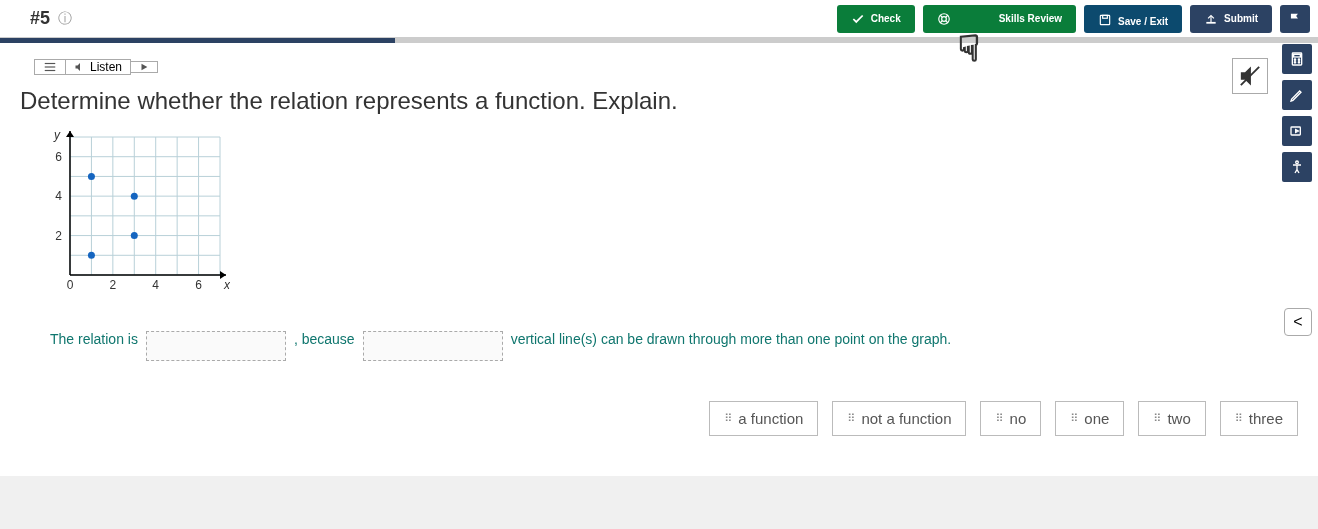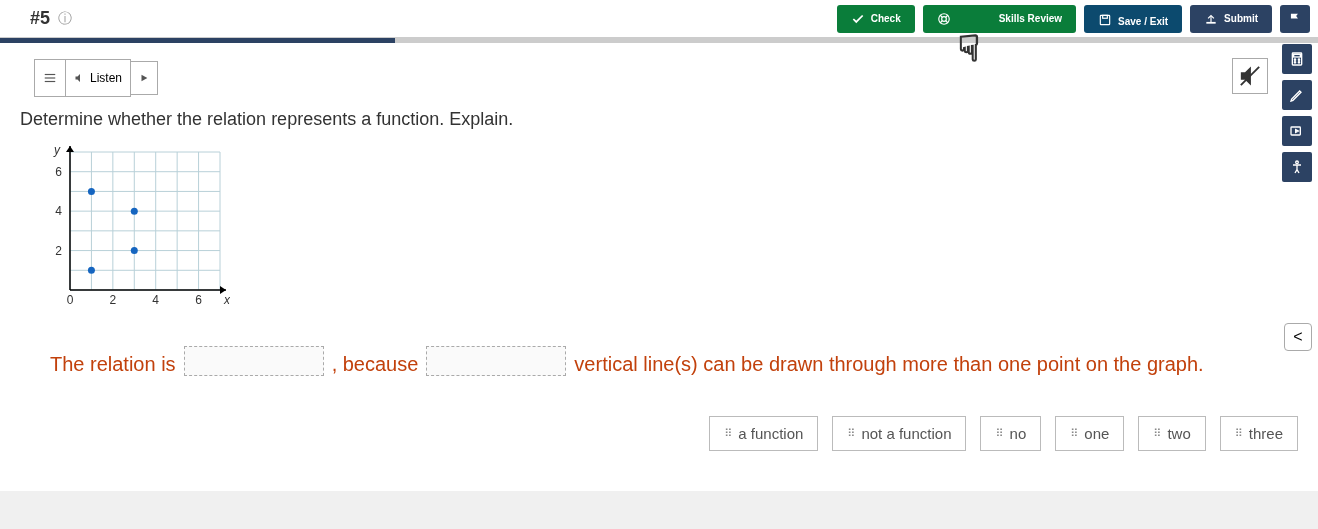--- a/index.html
+++ b/index.html
@@ -59,55 +59,55 @@
 
 .toolbar2 {
   display: flex;
   align-items: center;
   padding: 6px 14px;
   background: #fff;
 }
 .tool-btn {
   border: 1px solid #aaa;
   background: #fff;
-  padding: 11px 8px;
+  padding: 0 8px;
   font-size: 12px;
   display: inline-flex;
   align-items: center;
   gap: 4px;
   cursor: pointer;
 }
 .tool-btn + .tool-btn { margin-left: -1px; }
 
 .content {
   position: relative;
   background: #fff;
   padding: 10px 20px 20px 20px;
 }
 
 .question-text {
-  font-size: 18px;
+  font-size: 24px;
   color: #333;
   margin: 6px 0 12px 0;
 }
 
 .graph-wrap {
   margin: 8px 0 30px 20px;
 }
 .graph {
   display: inline-block;
 }
 
 .answer-line {
   display: flex;
-  align-items: flex-end;
+  align-items: flex-start;
   flex-wrap: wrap;
   gap: 8px;
-  font-size: 20px;
-  color: #c2410c;
+  font-size: 14px;
+  color: #0f766e;
   margin: 30px 0 40px 30px;
 }
 .blank {
   display: inline-block;
   min-width: 140px;
   height: 30px;
   border: 1px dashed #aaa;
   background: #fafafa;
 }
 

